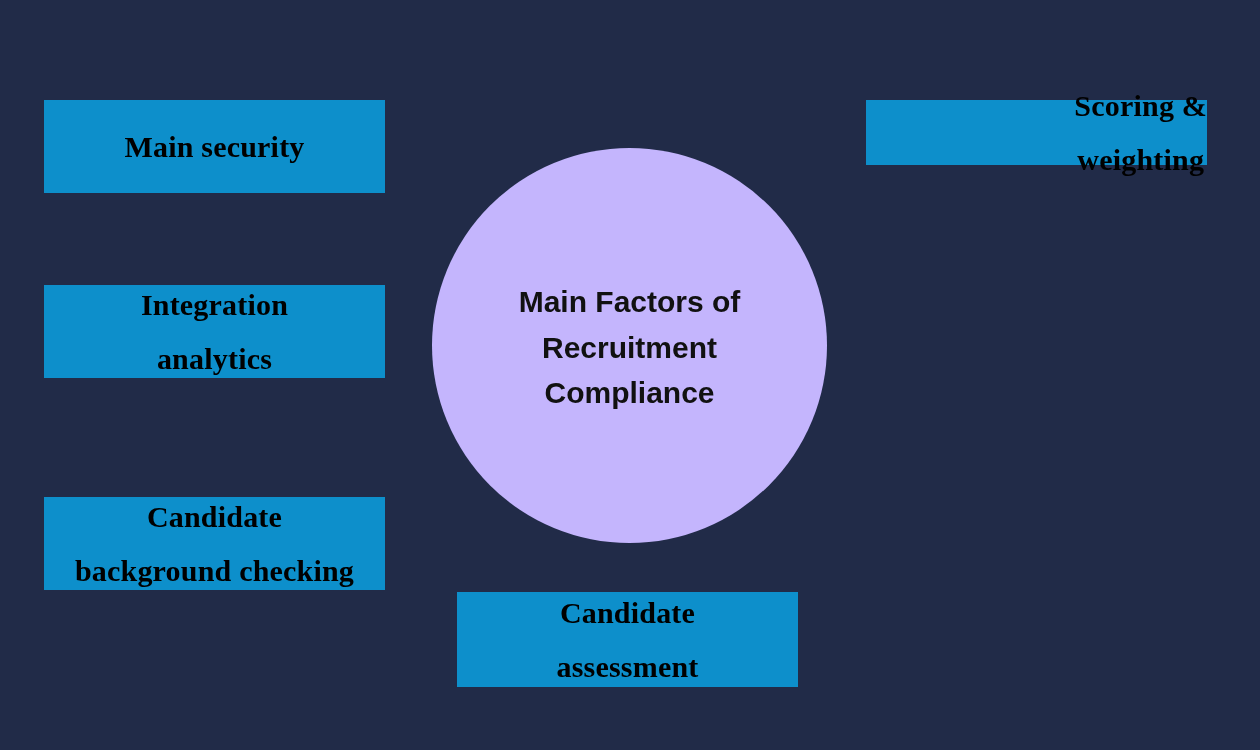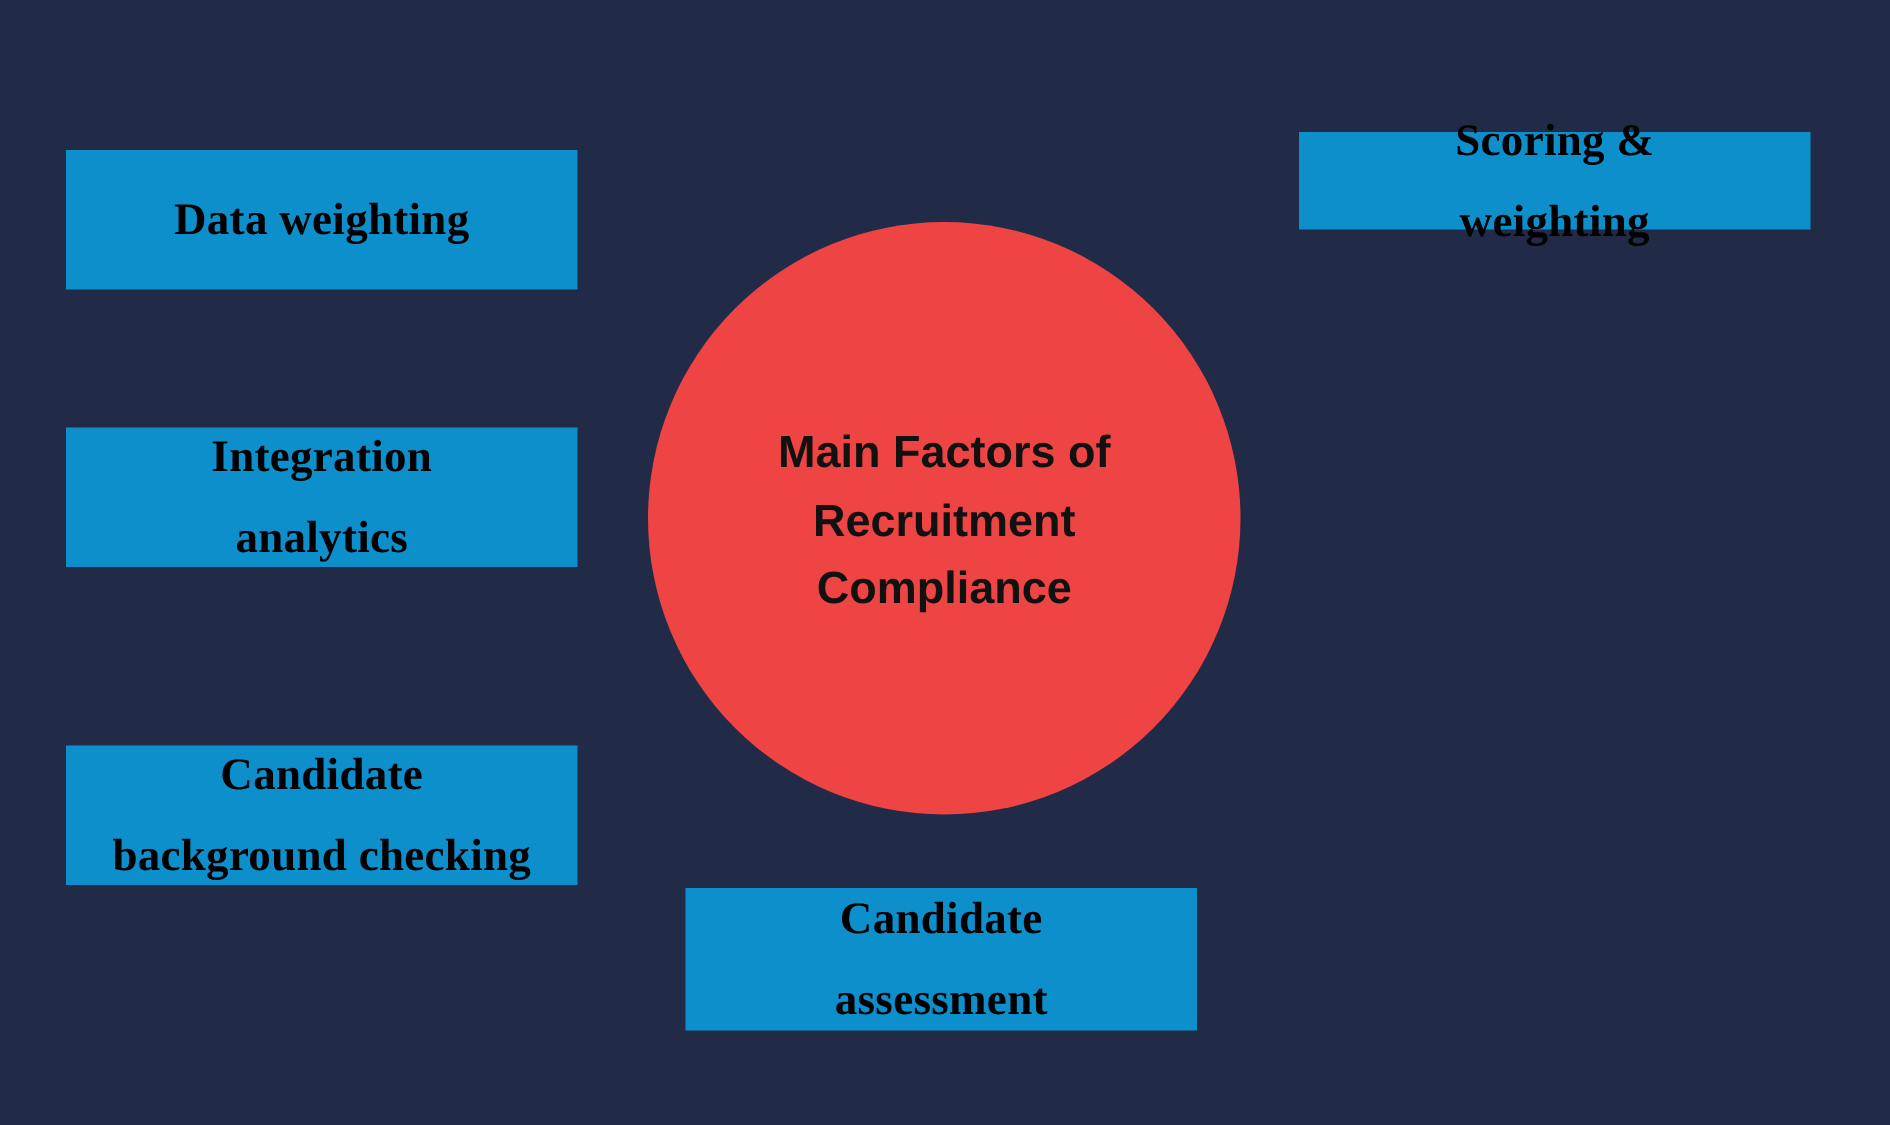--- a/index.html
+++ b/index.html
@@ -51,23 +51,24 @@
   }
   #box-candidate-background-checking {
     left: 44px;
     top: 497px;
     width: 341px;
     height: 93px;
   }
   
   #box-scoring-weighting {
     left: 866px;
-    top: 88px;
+    top: 100px;
     width: 341px;
     height: 65px;
+    justify-content: flex-end;
   }
   #box-gdpr {
     left: 866px;
     top: 285px;
     width: 341px;
     height: 93px;
   }
   #box-reporting-analytics {
     left: 866px;
     top: 497px;
@@ -86,21 +87,21 @@
     width: 360px;
   }
   
   #center-circle {
     position: absolute;
     left: 432px;
     top: 148px;
     width: 395px;
     height: 395px;
     border-radius: 50%;
-    background: #ef4444;
+    background: #c4b5fd;
     display: flex;
     align-items: center;
     justify-content: center;
   }
   #center-circle-label {
     color: #111111;
     font-family: "Liberation Sans", sans-serif;
     font-weight: bold;
     font-size: 30px;
     line-height: 1.52;
@@ -108,21 +109,21 @@
     white-space: pre-line;
     padding-top: 4px;
   }
 </style>
 </head>
 <body>
 
 <div id="diagram">
 
   <div class="factor-box" id="box-data-security">
-    <span class="factor-label">Data weighting</span>
+    <span class="factor-label">Main security</span>
   </div>
 
   <div class="factor-box" id="box-integration-security">
     <span class="factor-label">Integration
 analytics</span>
   </div>
 
   <div class="factor-box" id="box-candidate-background-checking">
     <span class="factor-label wide">Candidate
 background checking</span>

